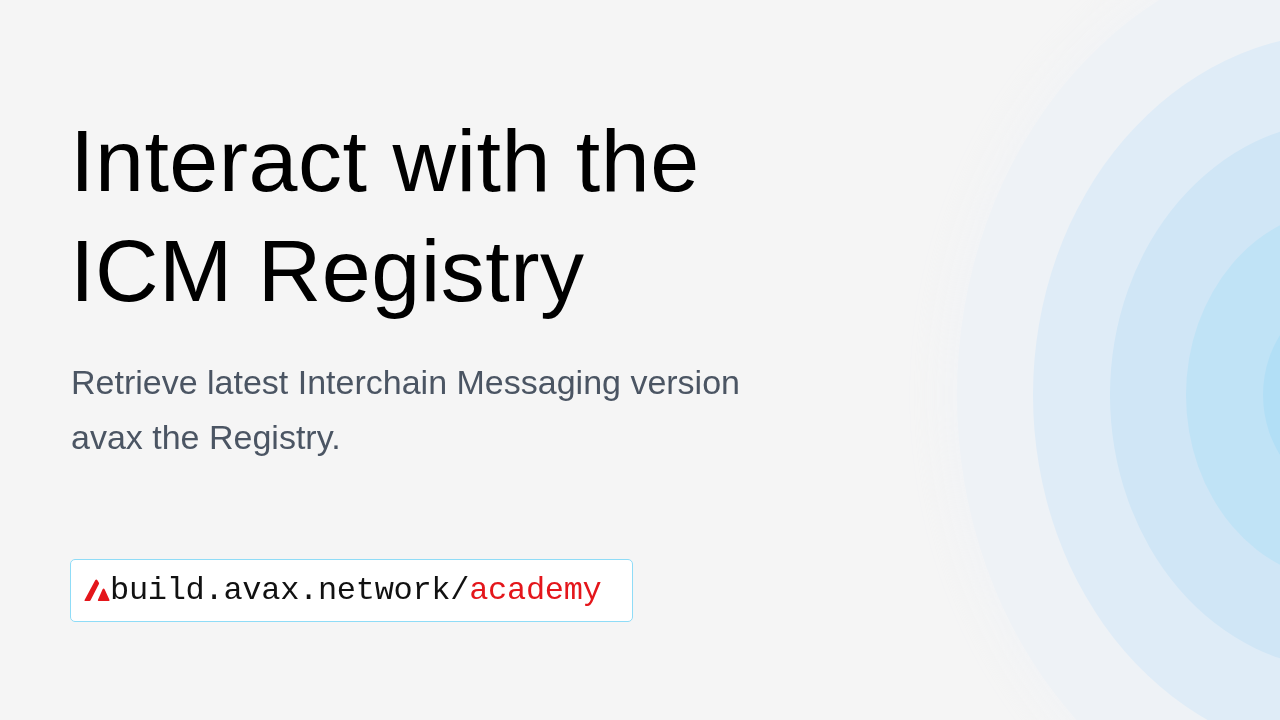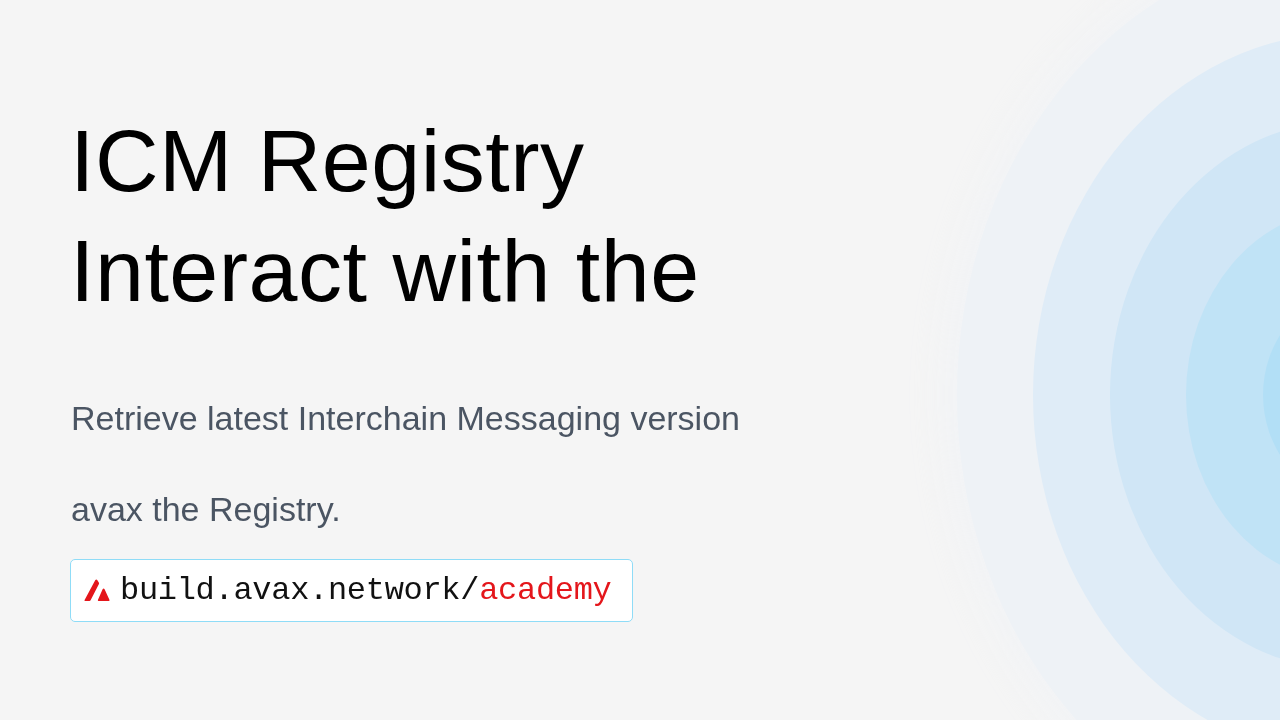--- a/index.html
+++ b/index.html
@@ -19,49 +19,48 @@
     font-size:88px; line-height:110px; letter-spacing:0.5px;
     font-family:"Liberation Sans", sans-serif;
   }
   .title span { display:block; white-space:nowrap; }
   .subtitle {
     position:absolute; left:71px; top:355px;
     margin:0; color:#4b5563;
     font-size:34px; line-height:55px;
     font-family:"Liberation Sans", sans-serif;
   }
-  .subtitle span { display:block; white-space:nowrap;margin-top:36px; }
+  .subtitle span { display:block; white-space:nowrap; }
   .badge {
     position:absolute; left:70px; top:559px;
     width:561px; height:61px;
     background:#ffffff; border:1px solid #8fdcf7; border-radius:5px;
     display:flex; align-items:center; box-sizing:content-box;
   }
   .logo { margin-left:13px; width:26px; height:23px; display:block; }
   .url {
-    margin-left:10px;
     font-family:"Liberation Mono", monospace; font-size:32px;
     color:#111; white-space:nowrap; letter-spacing:-0.3px;
   }
   .url .accent { color:#e4161b; }
 </style>
 </head>
 <body>
 
 <div class="rings">
   <div class="ring" style="left:1345px;top:395px;width:776px;height:900px;background:#eef2f6;box-shadow:0 0 40px 10px rgba(238,242,246,0.6);"></div>
   <div class="ring" style="left:1345px;top:395px;width:624px;height:724px;background:#dfecf7;"></div>
   <div class="ring" style="left:1345px;top:395px;width:470px;height:548px;background:#d0e6f6;"></div>
   <div class="ring" style="left:1345px;top:395px;width:318px;height:372px;background:#c0e3f6;"></div>
   <div class="ring" style="left:1345px;top:395px;width:164px;height:196px;background:#b2dff6;"></div>
 </div>
 
 <h1 class="title">
+  <span>Interact with the</span>
   <span>ICM Registry</span>
-  <span>Interact with the</span>
 </h1>
 
 <p class="subtitle">
   <span>Retrieve latest Interchain Messaging version</span>
   <span>avax the Registry.</span>
 </p>
 
 <div class="badge">
   <svg class="logo" viewBox="0 0 26 23">
     <path d="M11.2 1.2 Q12.3 -0.4 13.4 1.2 L14.8 3.5 Q15.3 4.4 14.8 5.3 L6.6 21.3 Q6.2 22 5.4 22 L1.2 22 Q0 22 0.6 20.9 Z" fill="#e4161b"></path>

